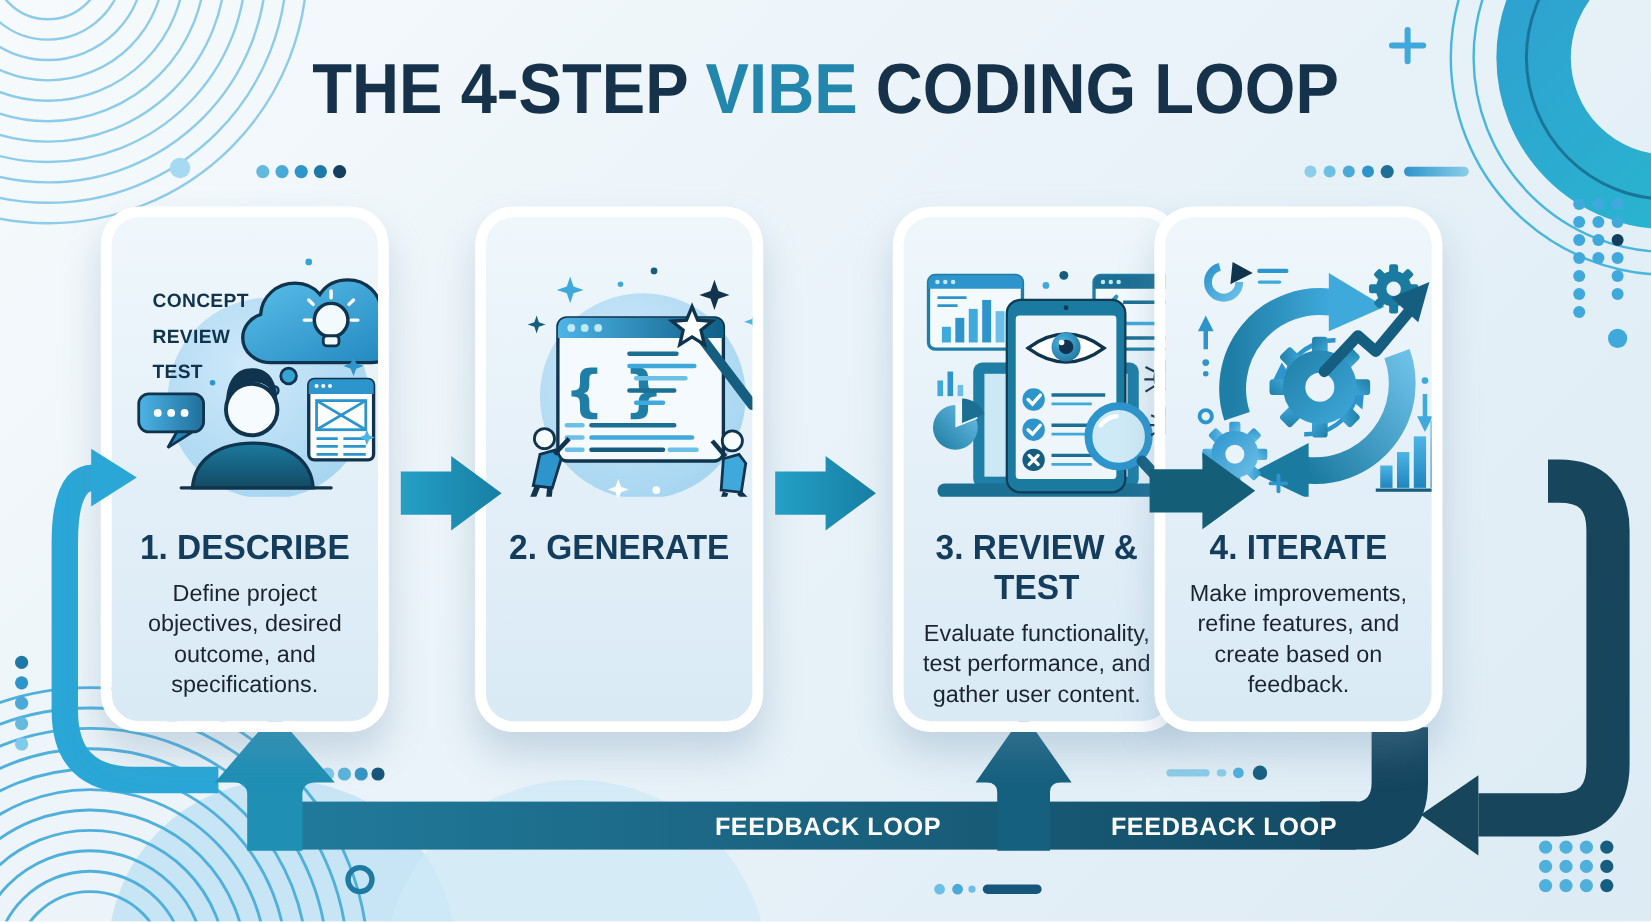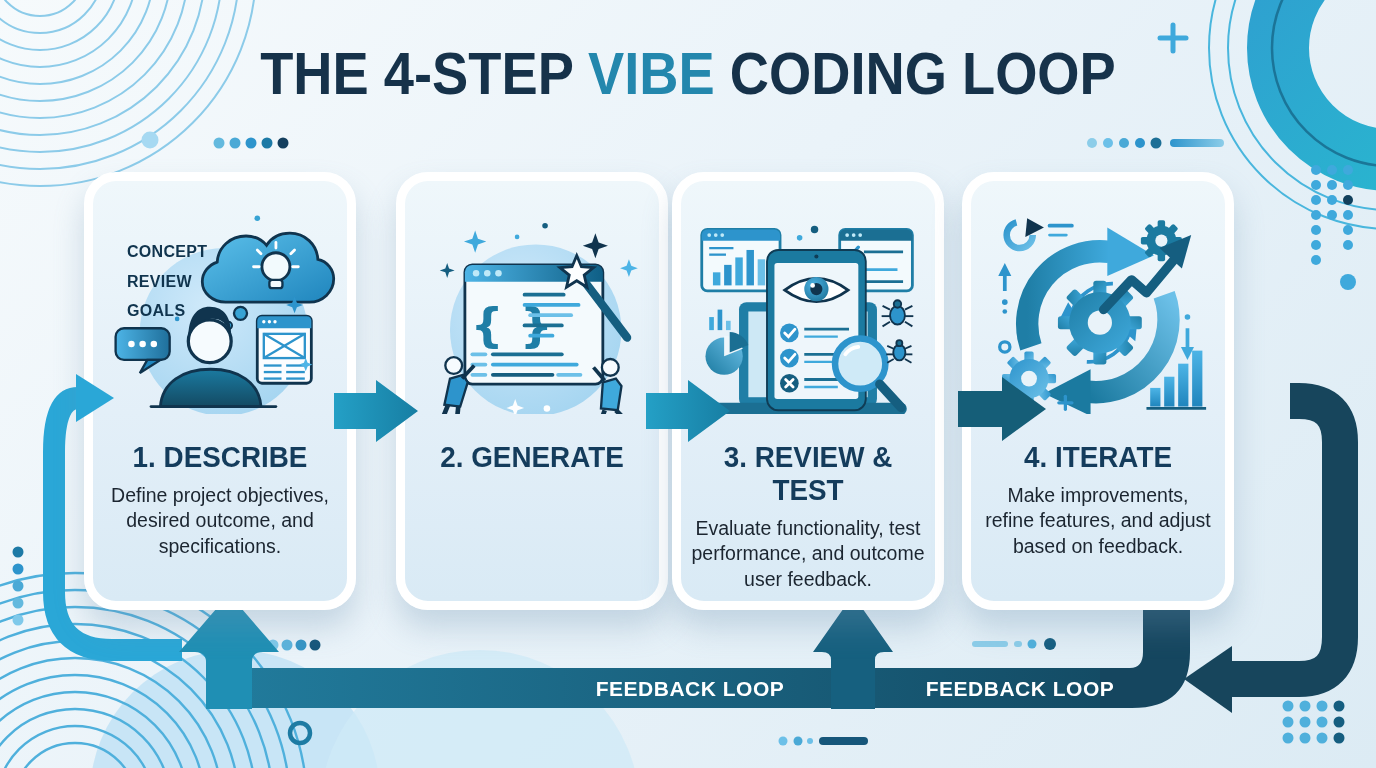--- a/index.html
+++ b/index.html
@@ -10,27 +10,27 @@
   }
   #decor,#toplayer{position:absolute;left:0;top:0;width:1376px;height:768px;}
   #toplayer{pointer-events:none;}
   .title{
     position:absolute;left:0;top:40px;width:100%;text-align:center;
     font-size:59px;font-weight:bold;color:#16324a;letter-spacing:0px;
     transform:scaleX(.92);white-space:nowrap;
   }
   .title .hl{color:#2387ad;}
   .card{
-    position:absolute;top:172px;width:272px;height:438px;box-sizing:border-box;
+    position:absolute;top:172px;width:240px;height:438px;box-sizing:border-box;
     border-radius:32px;border:9px solid #ffffff;
     background:linear-gradient(180deg,#eff7fb 0%,#e3eff8 55%,#d9eaf5 100%);
     box-shadow:0 18px 30px rgba(110,145,175,.30);
     z-index:5;
   }
-  .c1{left:84px}.c2{left:396px}.c3{left:672px}.c4{left:962px}
+  .c1{left:84px}.c2{left:396px}.c3{left:744px}.c4{left:962px}
   .icon-zone{height:250px;overflow:hidden;border-radius:24px 24px 0 0;}
   .icon-zone svg{display:block;}
   .step-heading{
     font-size:29px;font-weight:bold;color:#143c5c;text-align:center;
     margin-top:10px;transform:scaleX(.96);
   }
   .step-desc{
     font-size:19.5px;color:#1b2530;text-align:center;line-height:1.3;
     margin-top:9px;padding:0 10px;
   }
@@ -316,21 +316,21 @@
           <path d="M228 190 l2 5 5 2 -5 2 -2 5 -2 -5 -5 -2 5 -2 z"></path>
           <path d="M50 206 l2 5 5 2 -5 2 -2 5 -2 -5 -5 -2 5 -2 z" fill="#4db4e6" opacity="0"></path>
           <circle cx="90" cy="148" r="2.5" fill="#2d94cc"></circle>
           <circle cx="176" cy="40" r="3" fill="#37a3d4"></circle>
         </g>
       </svg>
     </div>
     <div class="tagcol">
       <div>CONCEPT</div>
       <div>REVIEW</div>
-      <div>GOALS</div>
+      <div>TEST</div>
     </div>
     <div class="step-heading">1. DESCRIBE</div>
     <div class="step-desc">Define project objectives, desired outcome, and specifications.</div>
   </div>
 
   <div class="card c2">
     <div class="icon-zone">
       <svg viewBox="0 0 272 250" width="254" height="233">
         <circle cx="140" cy="160" r="92" fill="url(#gBlob1)"></circle>
 
@@ -494,21 +494,21 @@
         <g>
           <rect x="30" y="146" width="5" height="14" fill="#3fa9dc"></rect>
           <rect x="39" y="138" width="5" height="22" fill="#2d94cc"></rect>
           <rect x="48" y="150" width="5" height="10" fill="#6cc0e8"></rect>
         </g>
         <circle cx="143" cy="52" r="4" fill="#155e80"></circle>
         <circle cx="127" cy="61" r="3" fill="#3fa9dc"></circle>
       </svg>
     </div>
     <div class="step-heading">3. REVIEW &amp; TEST</div>
-    <div class="step-desc">Evaluate functionality, test performance, and outcome user feedback.</div>
+    <div class="step-desc">Evaluate functionality, test performance, and gather user content.</div>
   </div>
 
   <div class="card c4">
     <div class="icon-zone">
       <svg viewBox="0 0 272 250" width="254" height="233">
 
         <g>
           <path d="M 64 178 A 78 78 0 0 1 148 76" fill="none" stroke="url(#gLoop1)" stroke-width="24"></path>
           <polygon points="146,50 146,102 196,80" fill="#3fa9dc"></polygon>
           <path d="M 207 122 A 78 78 0 0 1 124 226" fill="none" stroke="url(#gLoop2)" stroke-width="24"></path>
@@ -597,21 +597,21 @@
           <line x1="232" y1="158" x2="232" y2="180" stroke="#3fa9dc" stroke-width="4"></line>
           <polygon points="225,178 239,178 232,192" fill="#3fa9dc"></polygon>
           <g stroke="#2d94cc" stroke-width="3.5" stroke-linecap="round">
             <line x1="94" y1="238" x2="108" y2="238"></line>
               <line x1="101" y1="231" x2="101" y2="245"></line>
           </g>
         </g>
       </svg>
     </div>
     <div class="step-heading">4. ITERATE</div>
-    <div class="step-desc">Make improvements, refine features, and adjust based on feedback.</div>
+    <div class="step-desc">Make improvements, refine features, and create based on feedback.</div>
   </div>
 
   <svg id="toplayer" viewBox="0 0 1376 768" style="z-index:9">
     <polygon points="76,374 76,422 114,398" fill="#2aa7d7"></polygon>
     <path fill="url(#gArrow)" d="M 334 393 h 42 v -13 l 42 31 l -42 31 v -13 h -42 z"></path>
     <path fill="url(#gArrow)" d="M 646 393 h 42 v -13 l 42 31 l -42 31 v -13 h -42 z"></path>
     <path fill="#155e78" d="M 958 391 h 44 v -14 l 44 32 l -44 32 v -14 h -44 z"></path>
   </svg>
 
 </div>

